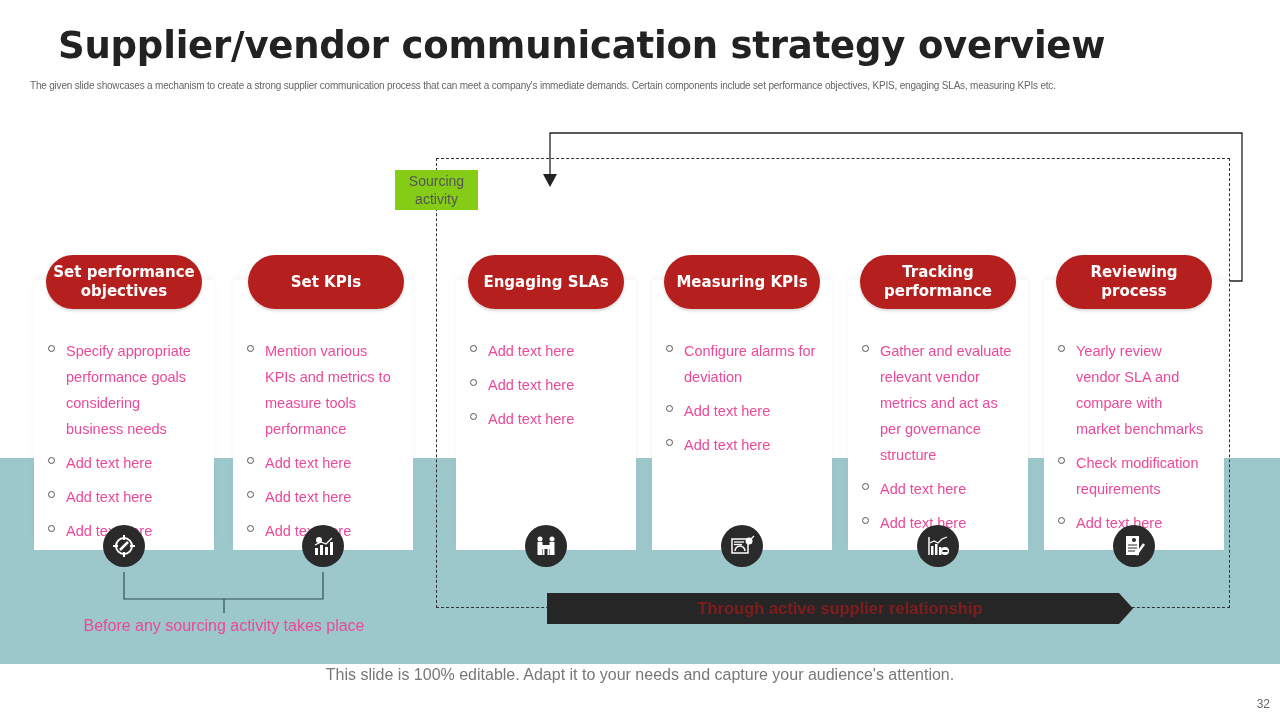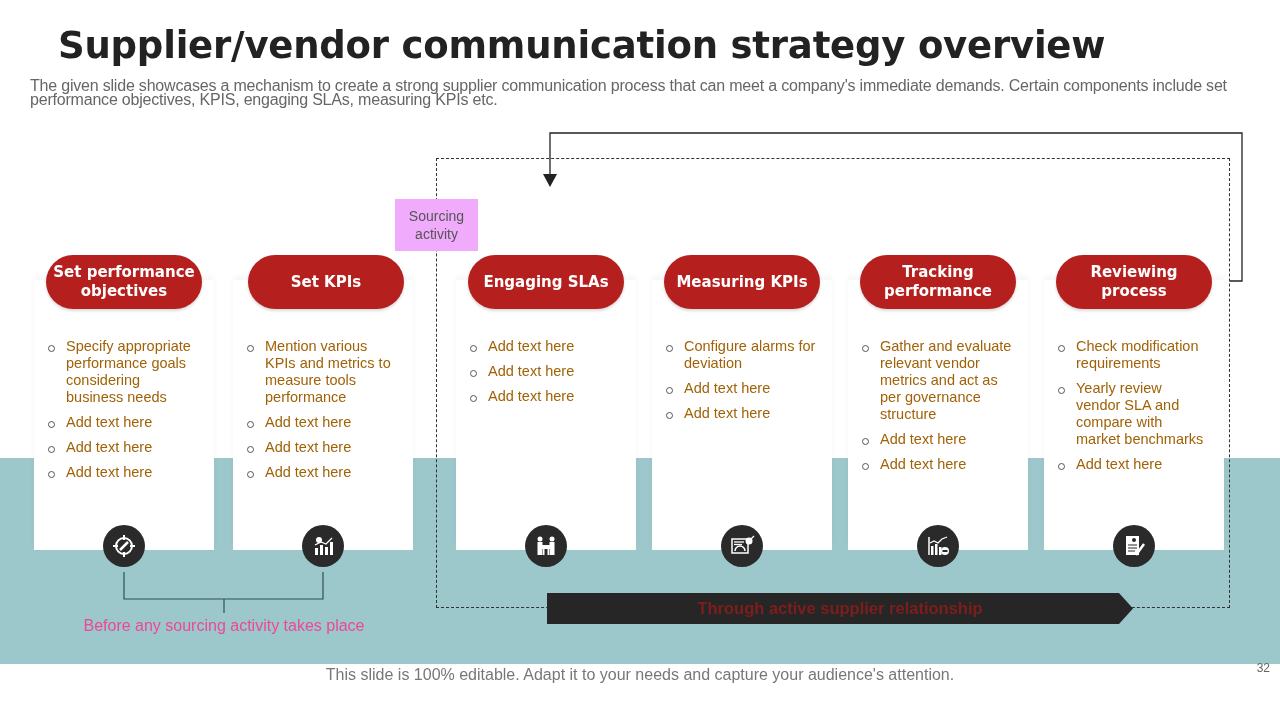--- a/index.html
+++ b/index.html
@@ -1,32 +1,32 @@
 <!DOCTYPE html>
 <html><head>
 <meta charset="utf-8">
 <style>
   html, body { margin:0; padding:0; }
   body { width:1280px; height:720px; position:relative; overflow:hidden; background:#ffffff; font-family:"Liberation Sans", sans-serif; color:#333; }
   .title { position:absolute; left:30px; top:24px; font-size:37px; font-weight:bold; color:#222; letter-spacing:-0.2px; font-family:"DejaVu Sans", sans-serif;margin-left:28px; }
-  .subtitle { position:absolute; left:30px; top:79px; width:1200px; font-size:16px; line-height:14px; color:#666; letter-spacing:-0.2px; }
+  .subtitle { position:absolute; left:30px; top:79px; width:1200px; font-size:10px; line-height:14px; color:#666; letter-spacing:-0.2px; }
   .band { position:absolute; left:0; top:458px; width:1280px; height:206px; background:#9dc8cb; }
   .card { position:absolute; top:280px; width:180px; height:270px; background:#ffffff; box-shadow:0 -4px 6px rgba(0,0,0,0.04); }
   .pill { position:absolute; top:255px; width:156px; height:54px; border-radius:27px; background:#b5201e; color:#fff; display:flex; align-items:center; justify-content:center; text-align:center; font-family:"DejaVu Sans", sans-serif; font-weight:bold; font-size:15px; line-height:19px; box-shadow:0 2px 3px rgba(0,0,0,0.15); }
   .list { position:absolute; top:338px; width:150px; margin:0; padding:0; list-style:none; }
-  .list li { position:relative; padding-left:18px; font-size:14.5px; line-height:17px; color:#a16207; margin-bottom:8px; }
+  .list li { position:relative; padding-left:18px; font-size:14.5px; line-height:26px; color:#ec4899; margin-bottom:8px; }
   .list li::before { content:""; position:absolute; left:0; top:7px; width:5px; height:5px; border:1px solid #555; border-radius:50%; }
   .icon { position:absolute; top:525px; width:42px; height:42px; border-radius:50%; background:#2a2a2a; display:flex; align-items:center; justify-content:center; }
   .icon svg { width:26px; height:26px; }
   .dash-rect { position:absolute; left:436px; top:158px; width:794px; height:450px; border:1px dashed #333; box-sizing:border-box; }
-  .sourcing { position:absolute; left:395px; top:199px; width:83px; height:52px; background:#f0abfc; color:#555; font-size:14px; line-height:18px; display:flex; align-items:center; justify-content:center; text-align:center; }
+  .sourcing { position:absolute; left:395px; top:170px; width:83px; height:40px; background:#84cc16; color:#555; font-size:14px; line-height:18px; display:flex; align-items:center; justify-content:center; text-align:center; }
   .banner-text { position:absolute; left:547px; top:593px; width:586px; height:31px; display:flex; align-items:center; justify-content:center; color:#7f1d1d; font-weight:bold; font-size:16.5px; }
   .bracket-text { position:absolute; left:60px; top:617px; width:328px; text-align:center; font-size:16px; color:#ec4899; }
   .footer { position:absolute; left:0; top:666px; width:1280px; text-align:center; font-size:16px; color:#777; }
-  .page-num { position:absolute; right:10px; top:661px; font-size:12px; color:#666; }
+  .page-num { position:absolute; right:10px; top:697px; font-size:12px; color:#666; }
   svg.overlay { position:absolute; left:0; top:0; width:1280px; height:720px; pointer-events:none; }
 </style>
 </head>
 <body>
 
 <div class="title">Supplier/vendor communication strategy overview</div>
 <div class="subtitle">The given slide showcases a mechanism to create a strong supplier communication process that can meet a company's immediate demands. Certain components include set performance objectives, KPIS, engaging SLAs, measuring KPIs etc.</div>
 
 <div class="band"></div>
 
@@ -80,22 +80,22 @@
   <li>Configure alarms for deviation</li>
   <li>Add text here</li>
   <li>Add text here</li>
 </ul>
 <ul class="list" style="left:862px;">
   <li>Gather and evaluate relevant vendor metrics and act as per governance structure</li>
   <li>Add text here</li>
   <li>Add text here</li>
 </ul>
 <ul class="list" style="left:1058px;">
+  <li>Yearly review vendor SLA and compare with market benchmarks</li>
   <li>Check modification requirements</li>
-  <li>Yearly review vendor SLA and compare with market benchmarks</li>
   <li>Add text here</li>
 </ul>
 
 <div class="icon" style="left:103px;">
   <svg viewBox="0 0 26 26">
       <circle cx="13" cy="13" r="8" fill="none" stroke="#fff" stroke-width="2"></circle>
       <line x1="13" y1="2" x2="13" y2="7" stroke="#fff" stroke-width="2"></line>
       <line x1="13" y1="19" x2="13" y2="24" stroke="#fff" stroke-width="2"></line>
       <line x1="2" y1="13" x2="7" y2="13" stroke="#fff" stroke-width="2"></line>
       <line x1="19" y1="13" x2="24" y2="13" stroke="#fff" stroke-width="2"></line>

